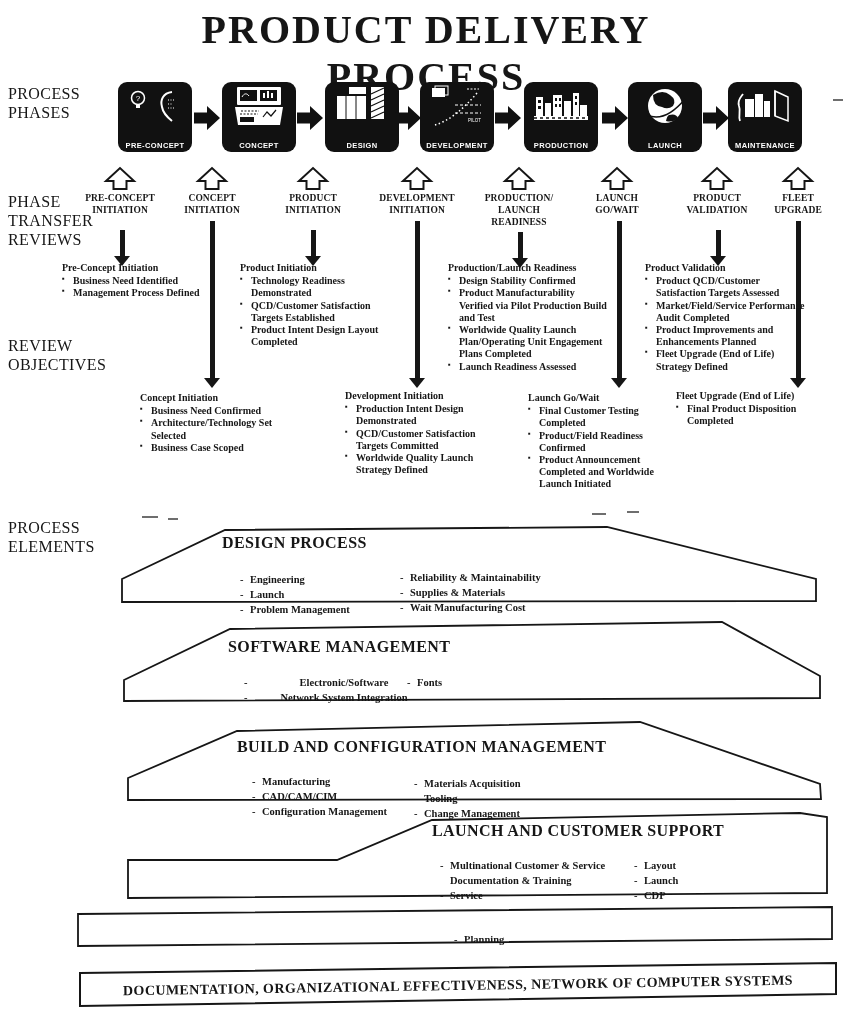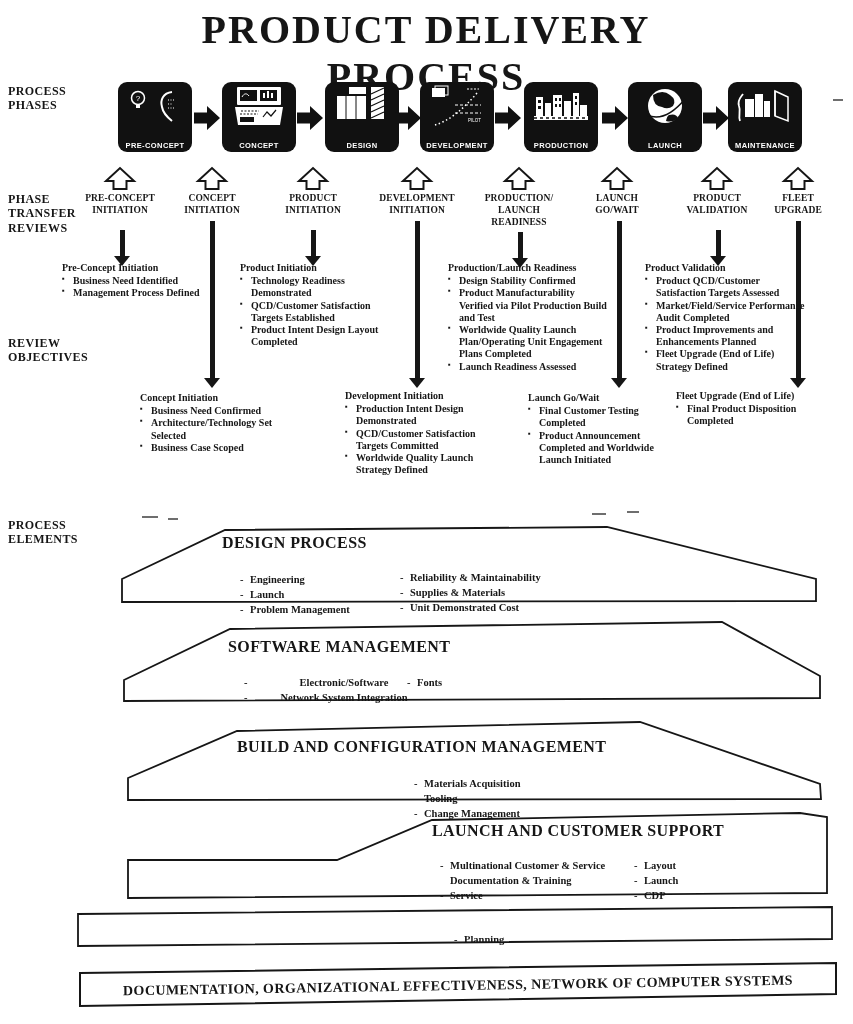--- a/index.html
+++ b/index.html
@@ -1,20 +1,20 @@
 <!DOCTYPE html>
 <html><head>
 <meta charset="utf-8">
 <style>
   html,body{margin:0;padding:0;background:#e8e8e8;}
   .page{position:relative;width:853px;height:1024px;background:#ffffff;margin:0 auto;
         font-family:"Liberation Serif",serif;color:#161616;overflow:hidden;}
   .title{position:absolute;left:100px;top:6px;width:652px;text-align:center;
          font-size:40px;font-weight:bold;letter-spacing:2px;}
-  .rail{position:absolute;font-size:12px;font-weight:bold;line-height:1.2;
+  .rail{position:absolute;font-size:16px;font-weight:normal;line-height:1.2;
         letter-spacing:.4px;white-space:pre-line;}
   
   .tile{position:absolute;top:82px;width:74px;height:70px;background:#111;border-radius:9px;}
   .picon{position:absolute;left:7px;top:3px;}
   .tile-label{position:absolute;bottom:2px;left:0;width:100%;text-align:center;color:#fff;
               font-family:"Liberation Sans",sans-serif;font-weight:bold;font-size:7.5px;
               letter-spacing:.4px;white-space:nowrap;}
   .flow-arrow{position:absolute;top:104px;}
   
   .uparr{position:absolute;top:166px;}
@@ -292,20 +292,21 @@
     <ul class="obj-list">
       <li>Production Intent Design Demonstrated</li>
       <li>QCD/Customer Satisfaction Targets Committed</li>
       <li>Worldwide Quality Launch Strategy Defined</li>
     </ul>
   </div>
   <div class="obj" style="left:528px;top:392px;width:150px;">
     <div class="obj-h">Launch Go/Wait</div>
     <ul class="obj-list">
       <li>Final Customer Testing Completed</li>
+      <li>Product/Field Readiness Confirmed</li>
       <li>Product Announcement Completed and Worldwide Launch Initiated</li>
     </ul>
   </div>
   <div class="obj" style="left:676px;top:390px;width:162px;">
     <div class="obj-h">Fleet Upgrade (End of Life)</div>
     <ul class="obj-list">
       <li>Final Product Disposition Completed</li>
     </ul>
   </div>
 
@@ -320,33 +321,38 @@
 
   <div class="etitle" style="left:222px;top:534px;text-align:center;">DESIGN PROCESS</div>
   <ul class="elist" style="left:228px;top:560px;width:160px;">
     <li>Engineering</li>
     <li>Launch</li>
     <li>Problem Management</li>
   </ul>
   <ul class="elist" style="left:388px;top:558px;width:210px;">
     <li>Reliability &amp; Maintainability</li>
     <li>Supplies &amp; Materials</li>
-    <li>Unit Demonstrated Cost</li>
+    <li>Wait Manufacturing Cost</li>
   </ul>
 
   <div class="etitle" style="left:228px;top:638px;">SOFTWARE MANAGEMENT</div>
   <ul class="elist" style="left:232px;top:663px;width:190px;text-align:center;">
     <li>Electronic/Software</li>
     <li>Network System Integration</li>
   </ul>
   <ul class="elist" style="left:395px;top:663px;width:100px;">
     <li>Fonts</li>
   </ul>
 
   <div class="etitle" style="left:237px;top:738px;">BUILD AND CONFIGURATION MANAGEMENT</div>
+  <ul class="elist" style="left:240px;top:762px;width:165px;">
+    <li>Manufacturing</li>
+    <li>CAD/CAM/CIM</li>
+    <li>Configuration Management</li>
+  </ul>
   <ul class="elist" style="left:402px;top:764px;width:160px;">
     <li>Materials Acquisition</li>
     <li>Tooling</li>
     <li>Change Management</li>
   </ul>
 
   <div class="etitle" style="left:432px;top:822px;">LAUNCH AND CUSTOMER SUPPORT</div>
   <ul class="elist" style="left:428px;top:846px;width:200px;">
     <li>Multinational Customer &amp; Service Documentation &amp; Training</li>
     <li>Service</li>

